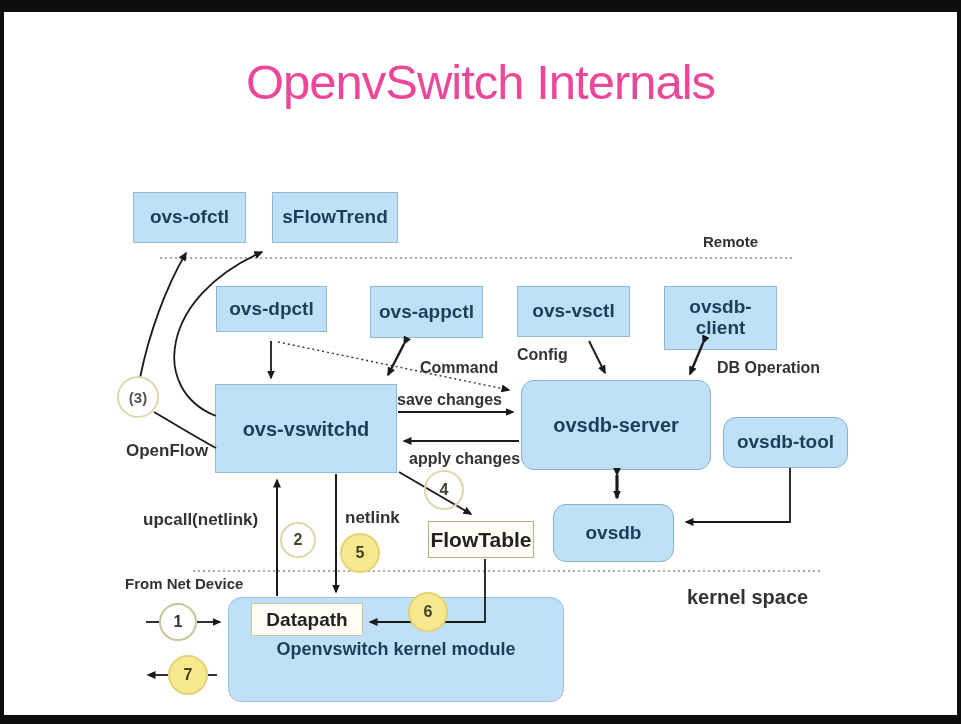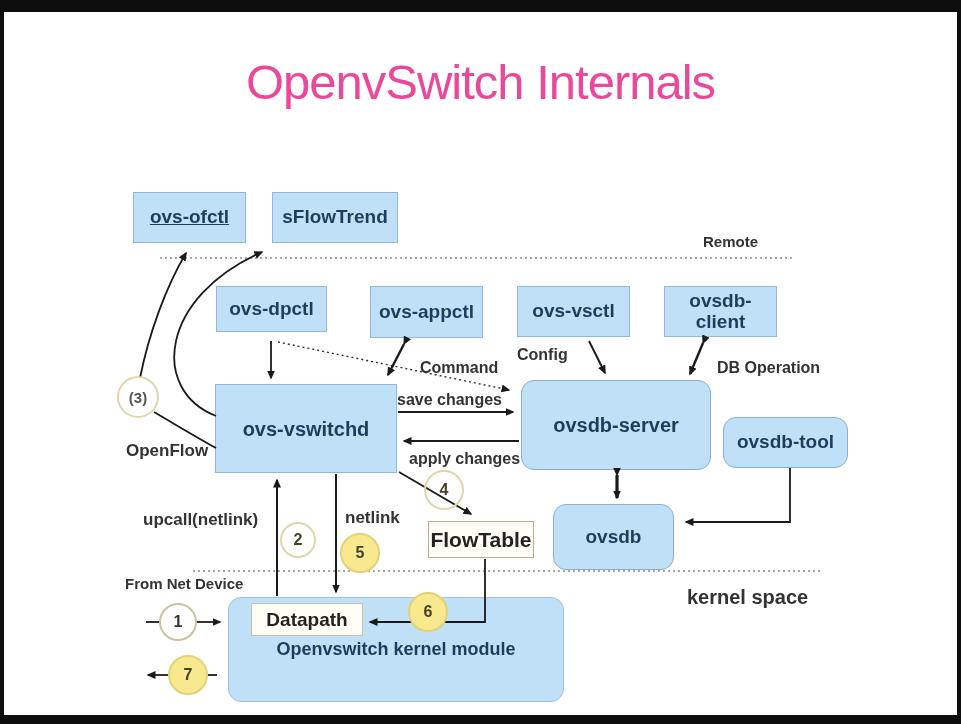--- a/index.html
+++ b/index.html
@@ -46,49 +46,49 @@
 <body>
 
 <div class="stage">
   <div class="slide"></div>
 
   <div class="title">OpenvSwitch Internals</div>
 
   <div class="lbl" style="left:703px;top:233px;font-size:15px;">Remote</div>
   <div class="lbl" style="left:687px;top:586px;font-size:20px;">kernel space</div>
 
-  <div class="node" style="left:133px;top:192px;width:113px;height:51px;text-decoration:underline;">
+  <div class="node" style="left:133px;top:192px;width:113px;height:51px;">
     <span>ovs-ofctl</span>
   </div>
   <div class="node" style="left:272px;top:192px;width:126px;height:51px;">
     <span>sFlowTrend</span>
   </div>
   <div class="node" style="left:216px;top:286px;width:111px;height:46px;">
     <span>ovs-dpctl</span>
   </div>
   <div class="node" style="left:370px;top:286px;width:113px;height:52px;">
     <span>ovs-appctl</span>
   </div>
   <div class="node" style="left:517px;top:286px;width:113px;height:51px;">
     <span>ovs-vsctl</span>
   </div>
-  <div class="node" style="left:664px;top:286px;width:113px;height:51px;">
+  <div class="node" style="left:664px;top:286px;width:113px;height:64px;">
     <span style="width:78px;">ovsdb-client</span>
   </div>
   <div class="node" style="left:215px;top:384px;width:182px;height:89px;font-size:20px;">
     <span>ovs-vswitchd</span>
   </div>
 
   <div class="node rounded" style="left:521px;top:380px;width:190px;height:90px;font-size:20px;">
     <span>ovsdb-server</span>
   </div>
   <div class="node rounded" style="left:723px;top:417px;width:125px;height:51px;">
     <span>ovsdb-tool</span>
   </div>
-  <div class="node rounded" style="left:553px;top:504px;width:121px;height:66px;">
+  <div class="node rounded" style="left:553px;top:504px;width:121px;height:58px;">
     <span>ovsdb</span>
   </div>
   <div class="node rounded" style="left:228px;top:597px;width:336px;height:105px;border-color:#9cc3de;"></div>
   <div class="kernel-label">Openvswitch kernel module</div>
 
   <div class="whitebox" style="left:428px;top:521px;width:106px;height:37px;font-size:21px;">
     <span>FlowTable</span>
   </div>
   <div class="whitebox" style="left:251px;top:603px;width:112px;height:33px;font-size:19px;border-color:#c9c4a5;">
     <span>Datapath</span>

